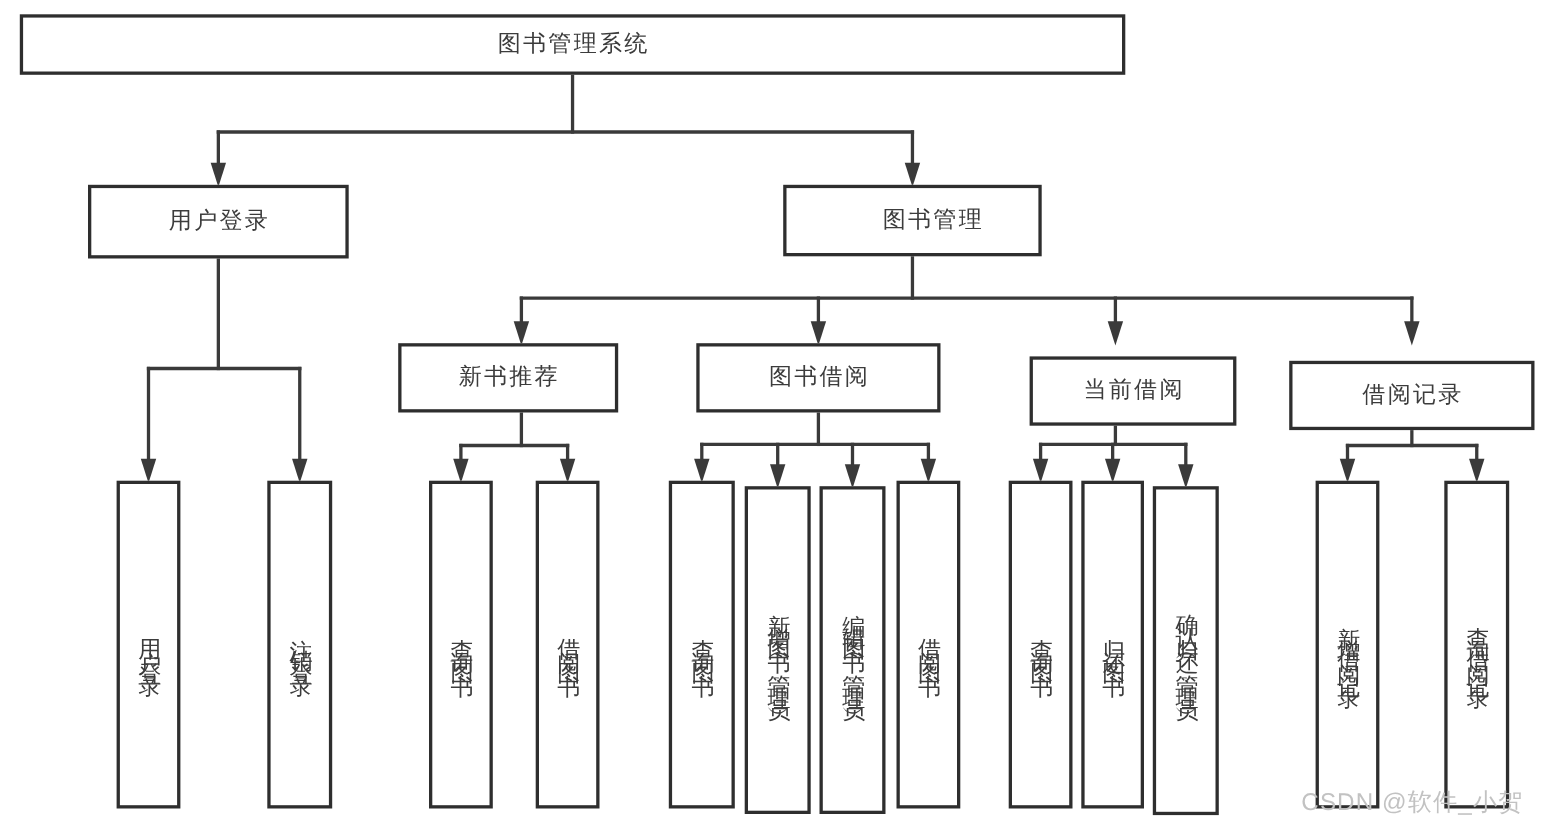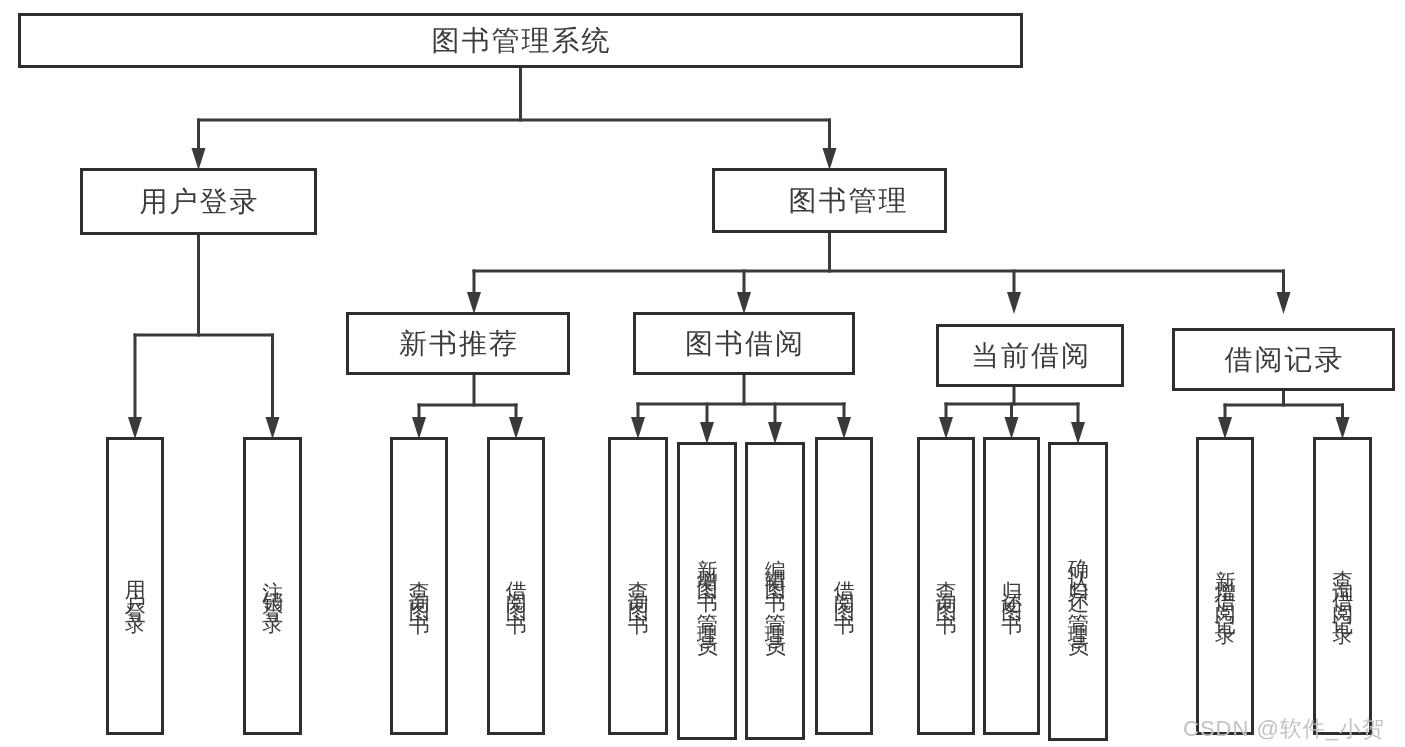--- a/index.html
+++ b/index.html
@@ -11,21 +11,21 @@
   #edges{position:absolute;left:0;top:0;width:1405px;height:747px;z-index:1}
   #nodes{position:absolute;left:0;top:0;width:1405px;height:747px;z-index:2}
   .node{
     position:absolute;box-sizing:border-box;
     background:var(--fill,#ffffff);
     border:3px solid var(--border,#2e2e2e);
     display:flex;align-items:center;justify-content:center;
     color:var(--text,#3c3c3c);
   }
   .node span{white-space:pre;line-height:1.25}
-  .node.h span{font-size:28px;letter-spacing:2px;text-indent:2px}
+  .node.h span{font-size:21px;letter-spacing:2px;text-indent:2px}
   .node.v span{
     writing-mode:vertical-rl;text-orientation:mixed;
     font-size:21px;letter-spacing:11px;
   }
   .watermark{
     position:absolute;left:1183px;top:714px;z-index:3;
     font-size:22px;letter-spacing:1px;
     color:var(--wm,#c2c2c2);
   }
 </style>
@@ -104,21 +104,21 @@
   <div id="nodes">
       <div class="node h" style="left: 18px; top: 13px; width: 1005px; height: 55px;">
         <span>图书管理系统</span>
       </div>
       <div class="node h" style="left: 80px; top: 168px; width: 237px; height: 67px;">
         <span>用户登录</span>
       </div>
       <div class="node h" style="left: 712px; top: 168px; width: 235px; height: 65px; padding-left: 36px;">
         <span>图书管理</span>
       </div>
-      <div class="node h" style="left: 346px; top: 312px; width: 224px; height: 63px;">
+      <div class="node h" style="left: 362px; top: 312px; width: 200px; height: 63px;">
         <span>新书推荐</span>
       </div>
       <div class="node h" style="left: 633px; top: 312px; width: 222px; height: 63px;">
         <span>图书借阅</span>
       </div>
       <div class="node h" style="left: 903px; top: 324px; width: 188px; height: 63px; margin-left: 33px;">
         <span>当前借阅</span>
       </div>
       <div class="node h" style="left: 1172px; top: 328px; width: 223px; height: 63px;">
         <span>借阅记录</span>

